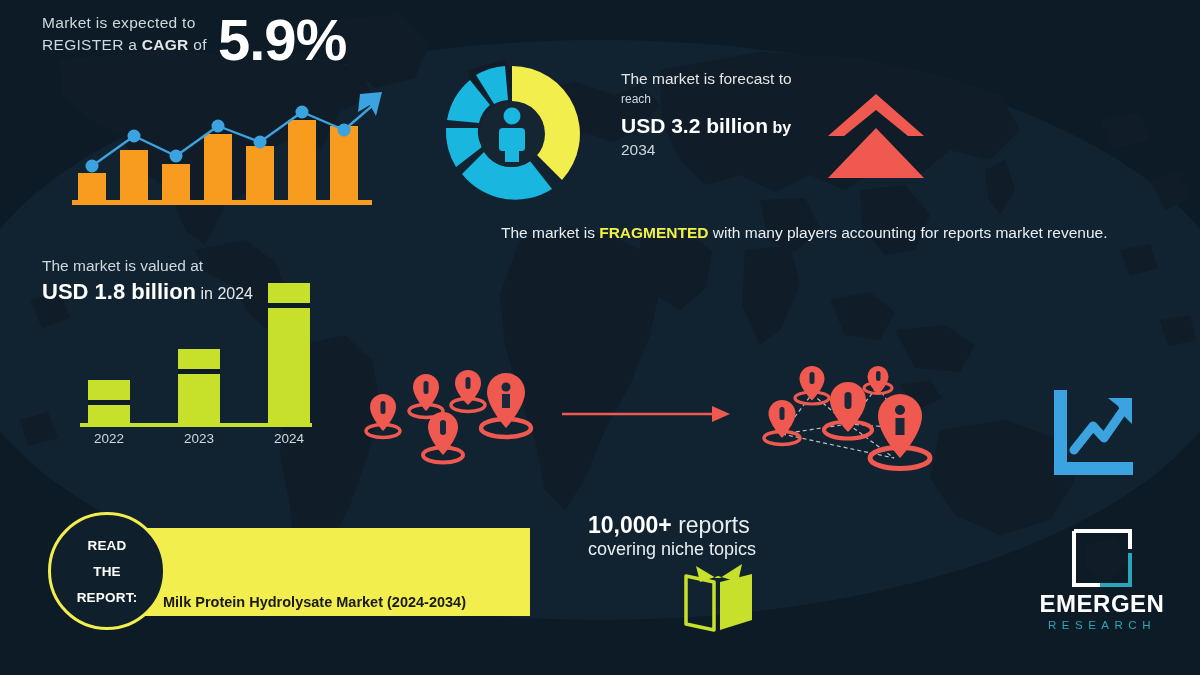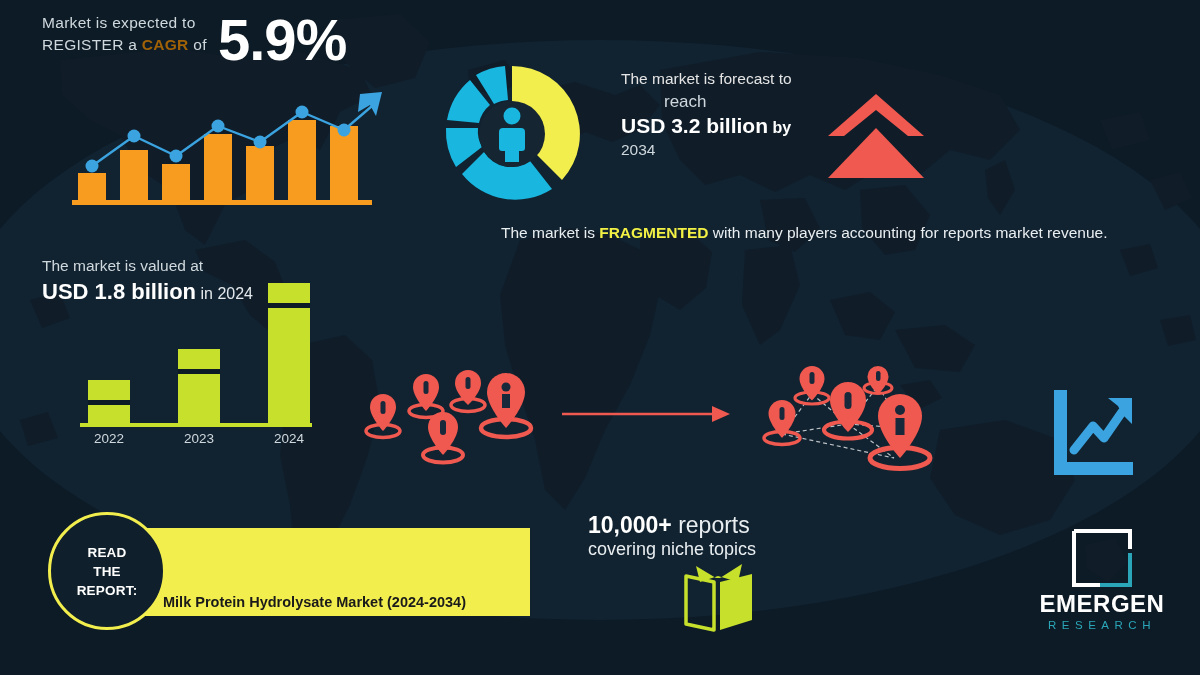--- a/index.html
+++ b/index.html
@@ -4,25 +4,25 @@
 <style>
   html,body{margin:0;padding:0;background:#0d1b26;}
   body{font-family:"Liberation Sans","DejaVu Sans",sans-serif;}
   #stage{position:relative;width:1200px;height:675px;overflow:hidden;background:#0d1b26;}
   .map{position:absolute;inset:0;}
   .layer{position:absolute;}
 
   
   .t-cagr-l1{position:absolute;left:42px;top:14px;font-size:15.5px;color:#cfd8dd;letter-spacing:.3px;white-space:nowrap;}
   .t-cagr-l2{position:absolute;left:42px;top:36px;font-size:15.5px;color:#cfd8dd;letter-spacing:.3px;white-space:nowrap;}
-  .t-cagr-l2 b{color:#a16207;font-weight:bold;}
+  .t-cagr-l2 b{color:#e5e5e5;font-weight:bold;}
   .cagr-val{position:absolute;left:218px;top:11px;font-size:58px;line-height:58px;color:#ffffff;font-weight:bold;letter-spacing:-1px;}
 
   .t-fc1{position:absolute;left:621px;top:70px;font-size:15.5px;color:#e5e5e5;white-space:nowrap;}
-  .t-fc2{position:absolute;left:621px;top:92px;font-size:17px;color:#cfd8dd;white-space:nowrap;margin-left:43px;}
+  .t-fc2{position:absolute;left:621px;top:92px;font-size:12px;color:#cfd8dd;white-space:nowrap;}
   .t-fc3{position:absolute;left:621px;top:114px;font-size:21px;color:#ffffff;font-weight:bold;white-space:nowrap;}
   .t-fc3 span{font-size:16px;font-weight:bold;}
   .t-fc4{position:absolute;left:621px;top:141px;font-size:15.5px;color:#cfd8dd;white-space:nowrap;}
 
   .t-frag{position:absolute;left:501px;top:220px;width:640px;font-size:15.5px;color:#e9eef1;line-height:25px;}
   .t-frag b{color:#f2f044;font-weight:bold;}
 
   .t-val1{position:absolute;left:42px;top:257px;font-size:15.5px;color:#cfd8dd;white-space:nowrap;}
   .t-val2{position:absolute;left:42px;top:279px;font-size:22px;color:#ffffff;font-weight:bold;white-space:nowrap;}
   .t-val2 span{font-size:16px;font-weight:normal;color:#e3e9ec;}
@@ -31,21 +31,21 @@
   .t-rep1 b{font-weight:bold;color:#ffffff;}
   .t-rep2{position:absolute;left:588px;top:539px;font-size:18px;color:#e9eef1;white-space:nowrap;}
 
   
   .banner{position:absolute;left:96px;top:528px;width:434px;height:88px;background:#f2ee4e;}
   .banner-label{position:absolute;left:163px;top:562px;font-size:14.5px;font-weight:bold;color:#1a1a1a;white-space:nowrap;margin-top:32px;}
   .circle{position:absolute;left:48px;top:512px;width:118px;height:118px;border-radius:50%;
           background:#0f1f2b;border:3px solid #f2ee4e;box-sizing:border-box;}
   .circle-txt{position:absolute;left:48px;top:512px;width:118px;height:118px;display:flex;
     flex-direction:column;align-items:center;justify-content:center;color:#ffffff;font-weight:bold;
-    font-size:13.5px;line-height:19px;text-align:center;letter-spacing:.2px;}
+    font-size:13.5px;line-height:19px;text-align:center;letter-spacing:.2px;gap:7px;}
 
   
   .logo-wrap{position:absolute;left:1022px;top:527px;width:160px;height:115px;}
   .logo-name{position:absolute;left:0;top:63px;width:160px;text-align:center;color:#ffffff;
     font-size:24px;font-weight:bold;letter-spacing:.5px;}
   .logo-sub{position:absolute;left:0;top:92px;width:160px;text-align:center;color:#2aa6b8;
     font-size:11.5px;font-weight:normal;letter-spacing:5.5px;}
 </style>
 </head>
 <body>

